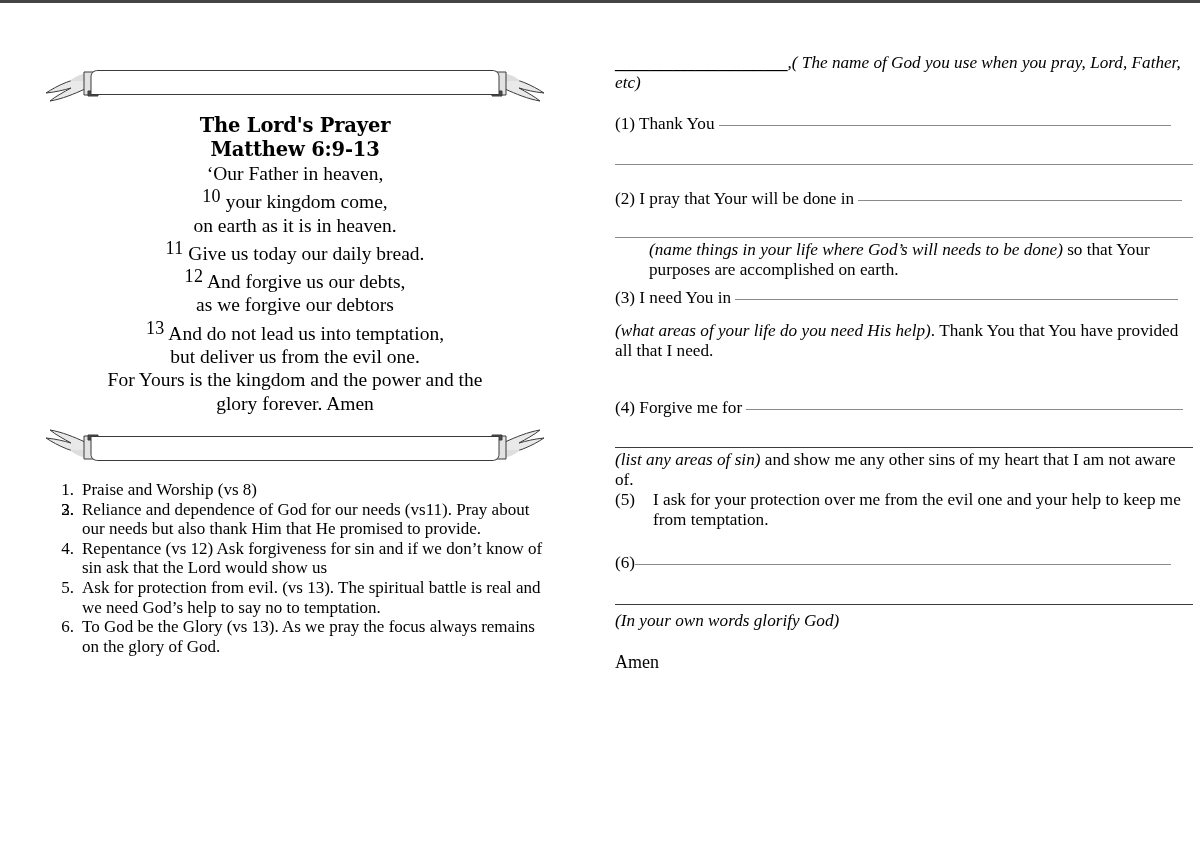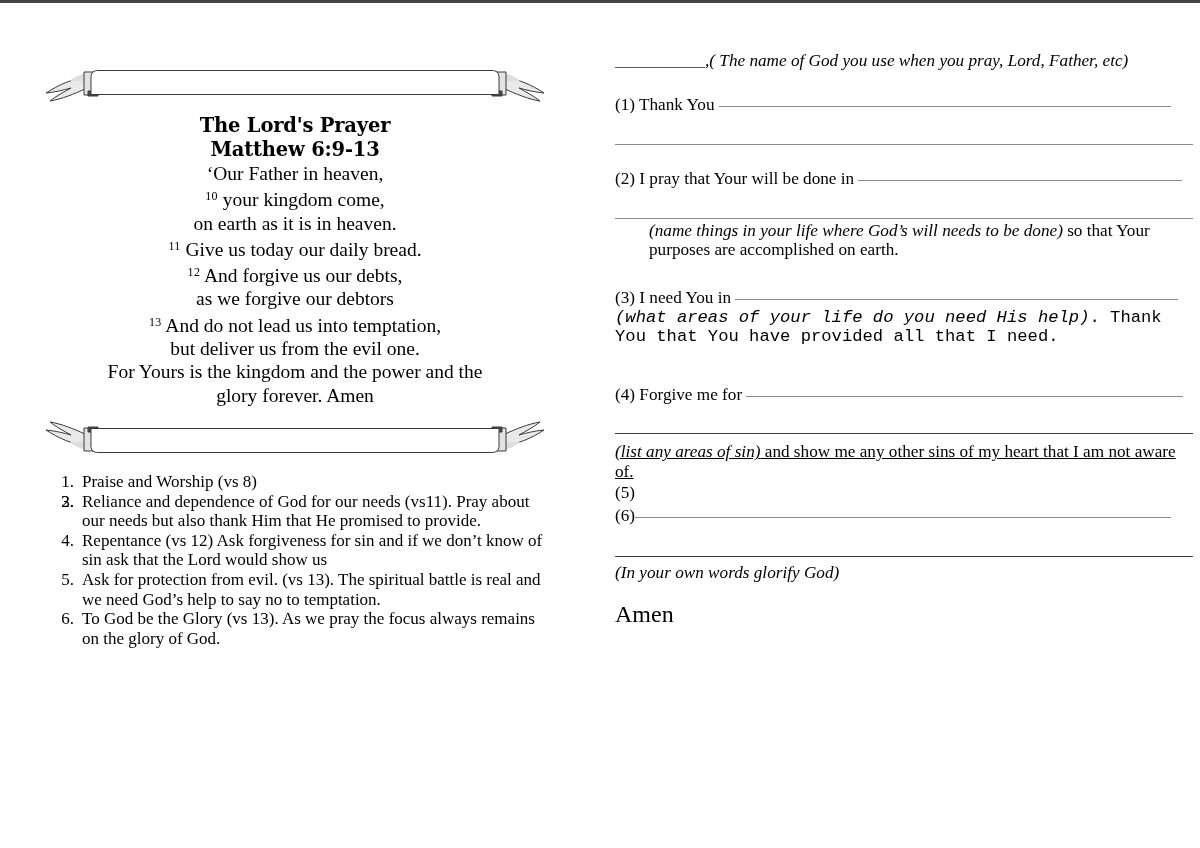--- a/index.html
+++ b/index.html
@@ -53,21 +53,21 @@
     font-size: 19.5px;
     line-height: 23.5px;
     letter-spacing: -0.2px;
   }
   .prayer-body {
     font-size: 19.5px;
     line-height: 23.3px;
     margin-top: 1px;
   }
   .prayer-body .vs {
-    font-size: 12px;
+    font-size: 18px;
     vertical-align: 6px;
     letter-spacing: 0.3px;
   }
 
   
   #points-list {
     margin: 0;
     padding: 0;
     list-style: none;
     width: 515px;
@@ -93,21 +93,21 @@
     left: 615px;
     top: 48px;
     width: 578px;
     font-size: 17.2px;
     line-height: 19.6px;
   }
   .r-row { position: relative; }
 
   .blank-us {
     letter-spacing: 0px;
-    font-size: 12px;
+    font-size: 23px;
     font-style: italic;
   }
   .ital { font-style: italic; }
 
   
   .rule {
     display: block;
     border-bottom: 1.4px solid #8a8a8a;
     height: 0;
   }
@@ -210,49 +210,50 @@
       <span>(2)  I pray that Your will be done in</span>
       <span class="rule-inline" style="width:324px;"></span>
     </div>
     <div style="margin-top:29px;">
       <span class="rule" style="width:578px;"></span>
     </div>
     <div style="margin-top:2px;margin-left:34px;">
       <span class="ital">(name things in your life where God’s will needs to be done)</span><span> so that Your purposes are accomplished on earth.</span>
     </div>
 
-    <div class="r-row" style="margin-top:28px;">
+    <div class="r-row" style="margin-top:8px;">
       <span>(3) I need You in</span>
       <span class="rule-inline" style="width:443px;"></span>
     </div>
-    <div style="margin-top:0;font-family:Liberation Mono, monospace;">
+    <div style="margin-top:14px;">
       <span class="ital">(what areas of your life do you need His help)</span><span>. Thank You that You have provided all that I need.</span>
     </div>
 
     <div class="r-row" style="margin-top:38px;">
       <span>(4)  Forgive me for</span>
       <span class="rule-inline" style="width:437px;"></span>
     </div>
     <div style="margin-top:29px;">
       <span class="rule rule-dark" style="width:578px;"></span>
     </div>
-    <div style="margin-top:8px;text-decoration:underline;">
+    <div style="margin-top:2px;">
       <span class="ital">(list any areas of sin)</span><span> and show me any other sins of my heart that I am not aware of.</span>
     </div>
 
     <div class="r-row" style="margin-top:1px; padding-left:38px;">
       <span style="position:absolute; left:0; top:0;">(5)</span>
+      <span>I ask for your protection over me from the evil one and your help to keep me from temptation.</span>
     </div>
 
     <div class="r-row" style="margin-top:24px;">
       <span>(6)</span><span class="rule-inline" style="width:536px;"></span>
     </div>
     <div style="margin-top:31px;">
       <span class="rule rule-dark" style="width:578px;"></span>
     </div>
     <div style="margin-top:6px;">
       <span class="ital">(In your own words glorify God)</span>
     </div>
 
-    <div style="margin-top:22px; font-size:24px;">Amen</div>
+    <div style="margin-top:22px; font-size:18px;">Amen</div>
   </div>
 
 </div>
 
 </body></html>

